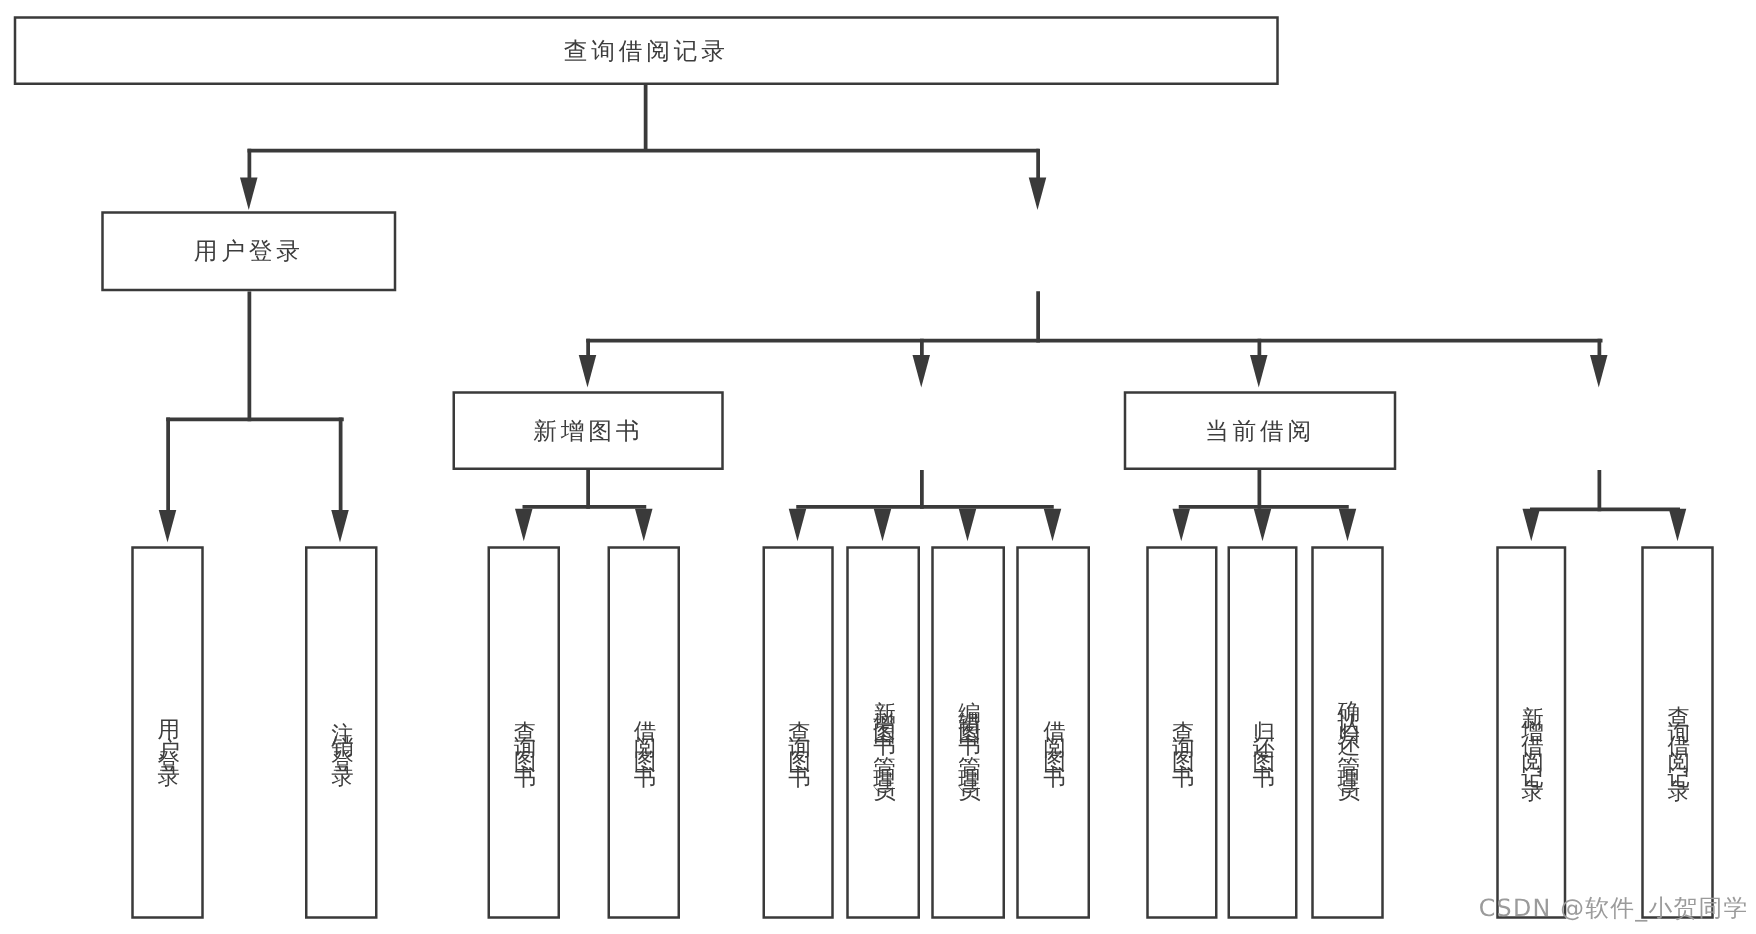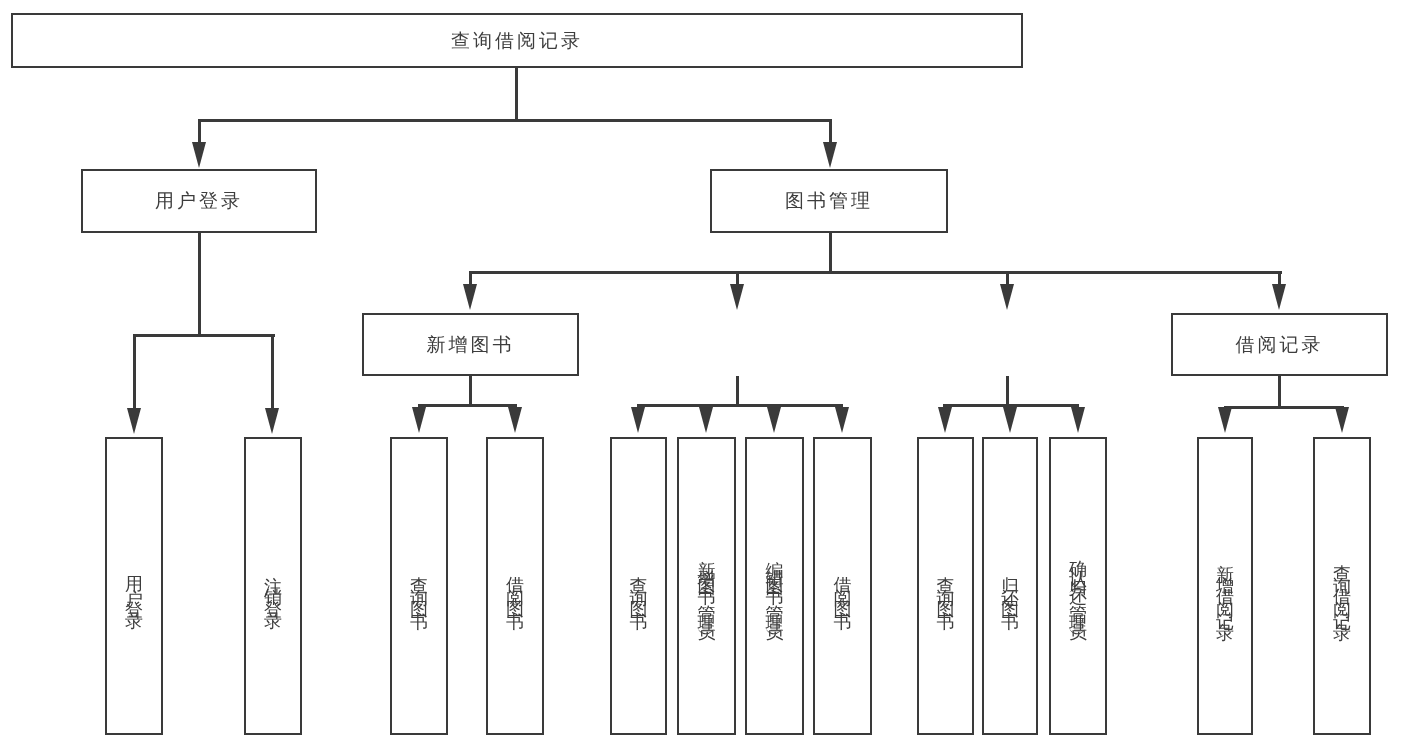--- a/index.html
+++ b/index.html
@@ -85,29 +85,26 @@
   <div class="arrow" style="left:1218px;top:407px;"></div>
   <div class="arrow" style="left:1335px;top:407px;"></div>
 
   <div class="box hbox" style="left:11px;top:13px;width:1012px;height:55px;">
     <span>查询借阅记录</span>
   </div>
 
   <div class="box hbox" style="left:81px;top:169px;width:236px;height:64px;">
     <span>用户登录</span>
   </div>
-  <div class="box hbox" style="left:710px;top:169px;width:238px;height:64px;">
-    <span>图书管理</span>
-  </div>
 
   <div class="box hbox" style="left:362px;top:313px;width:217px;height:63px;">
     <span>新增图书</span>
   </div>
-  <div class="box hbox" style="left:1171px;top:313px;width:217px;height:63px;">
-    <span>借阅记录</span>
+  <div class="box hbox" style="left:899px;top:313px;width:218px;height:63px;">
+    <span>当前借阅</span>
   </div>
 
   <div class="box vbox" style="left:105px;top:437px;width:58px;height:298px;">
     <span>用户登录</span>
   </div>
   <div class="box vbox" style="left:244px;top:437px;width:58px;height:298px;">
     <span>注销登录</span>
   </div>
 
   <div class="box vbox" style="left:390px;top:437px;width:58px;height:298px;">
@@ -140,14 +137,15 @@
     <span>确认归还（管理员）</span>
   </div>
 
   <div class="box vbox" style="left:1197px;top:437px;width:56px;height:298px;">
     <span>新增借阅记录</span>
   </div>
   <div class="box vbox" style="left:1313px;top:437px;width:58px;height:298px;">
     <span>查询借阅记录</span>
   </div>
 
+  <div class="watermark">CSDN @软件_小贺同学</div>
 
 </div>
 
 </body></html>

